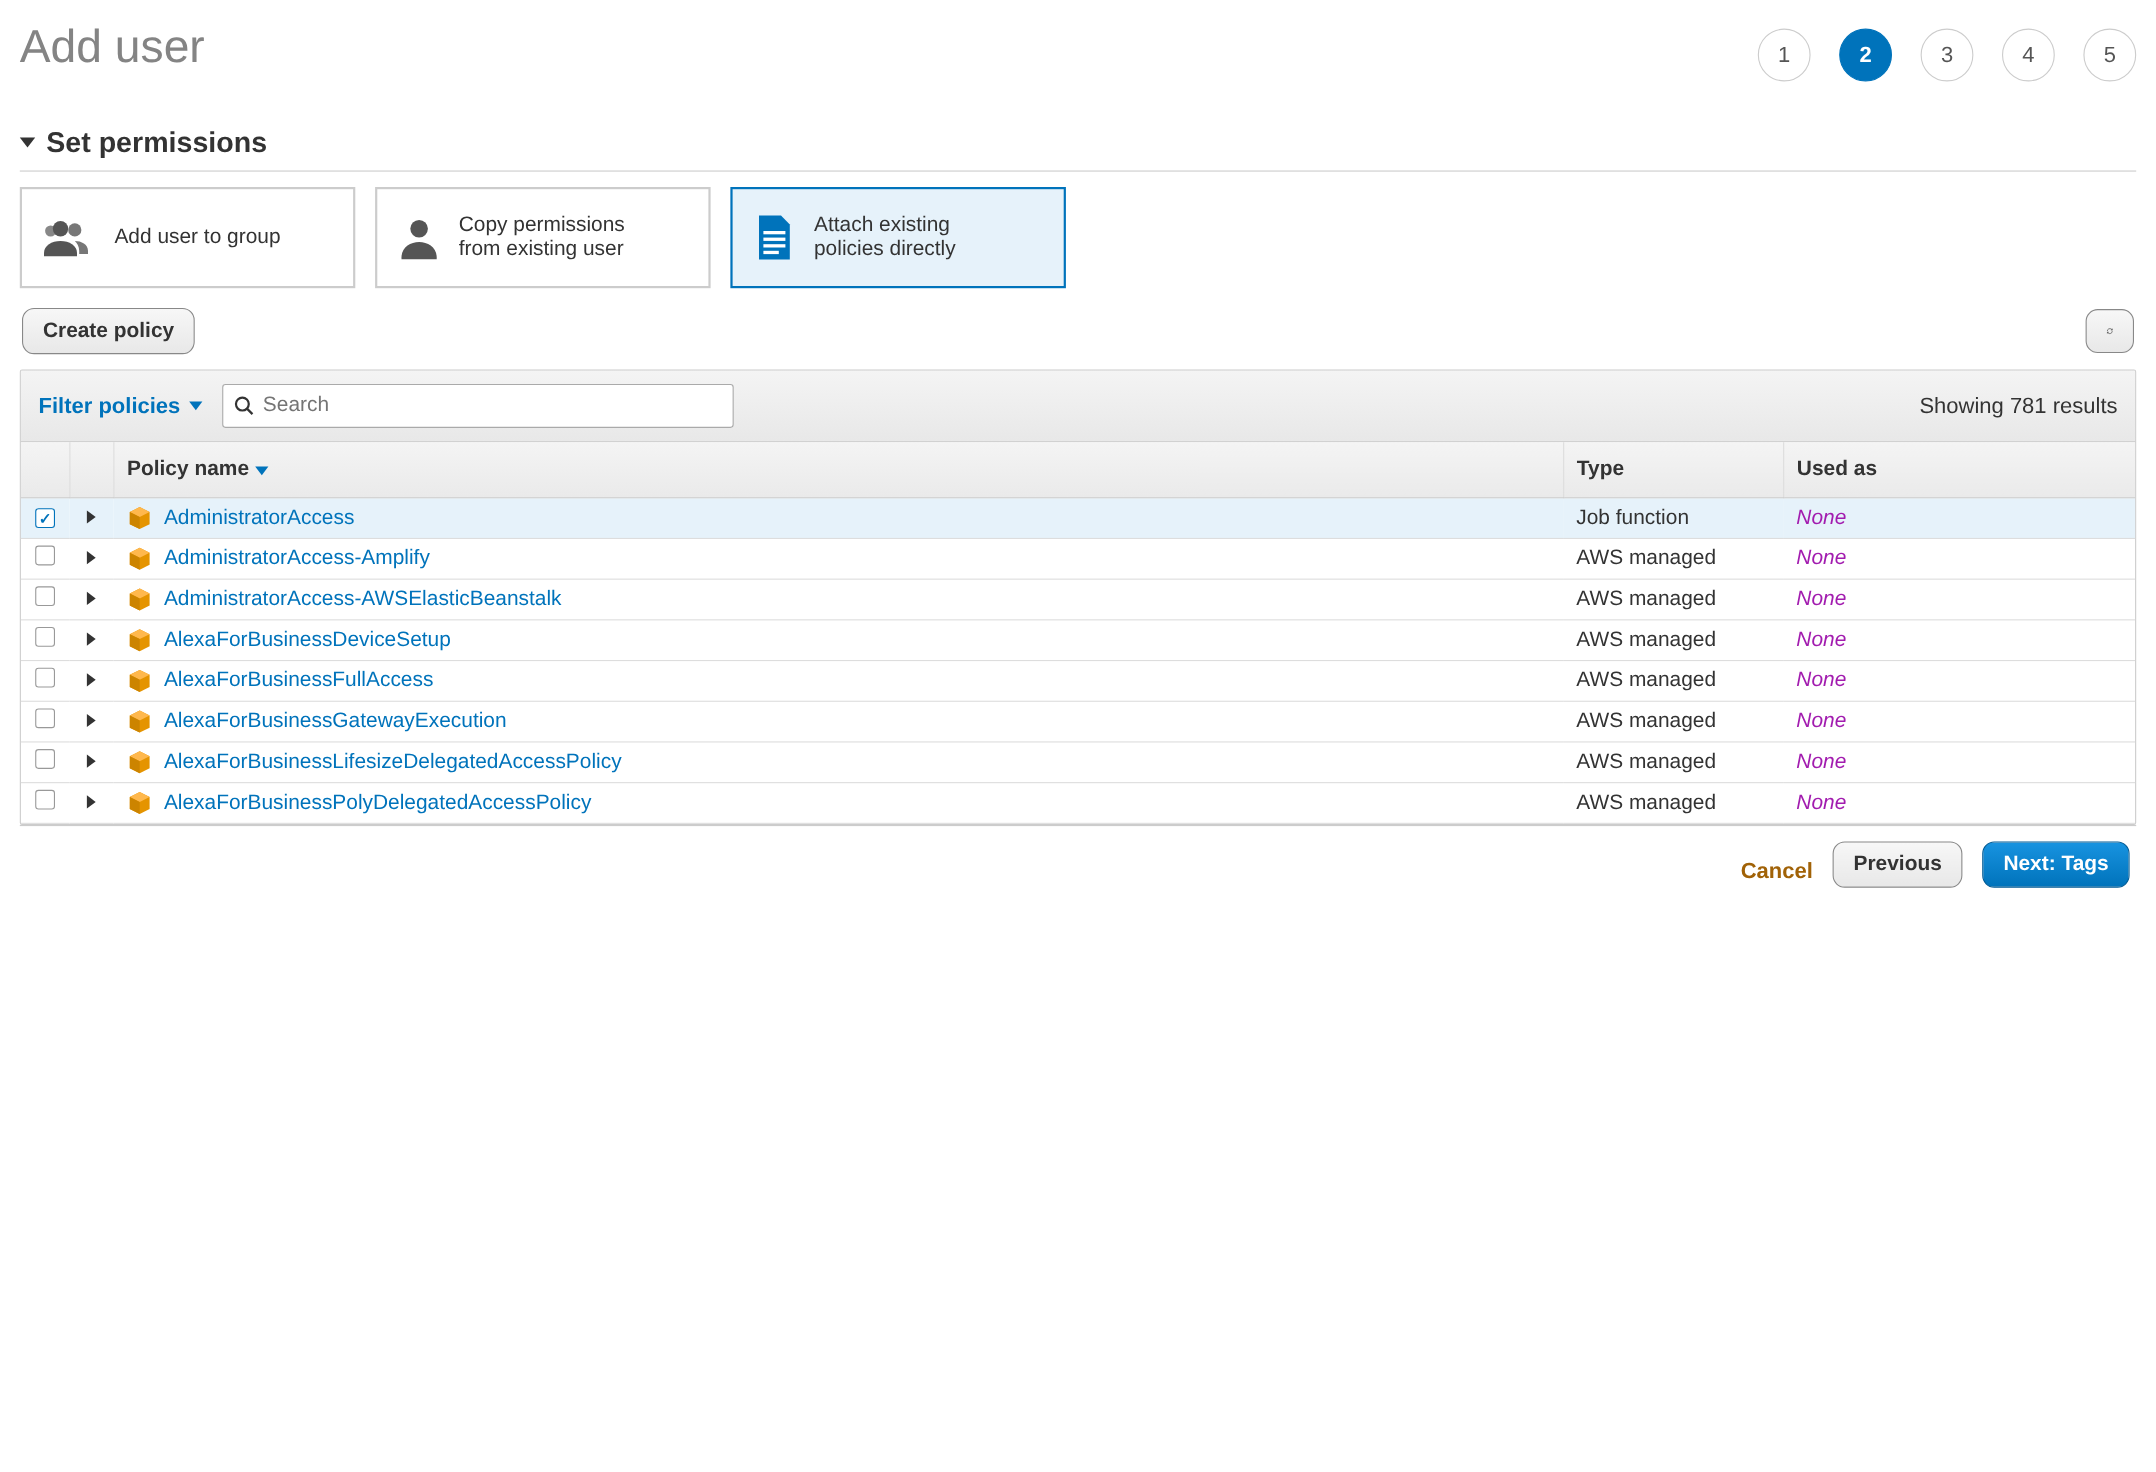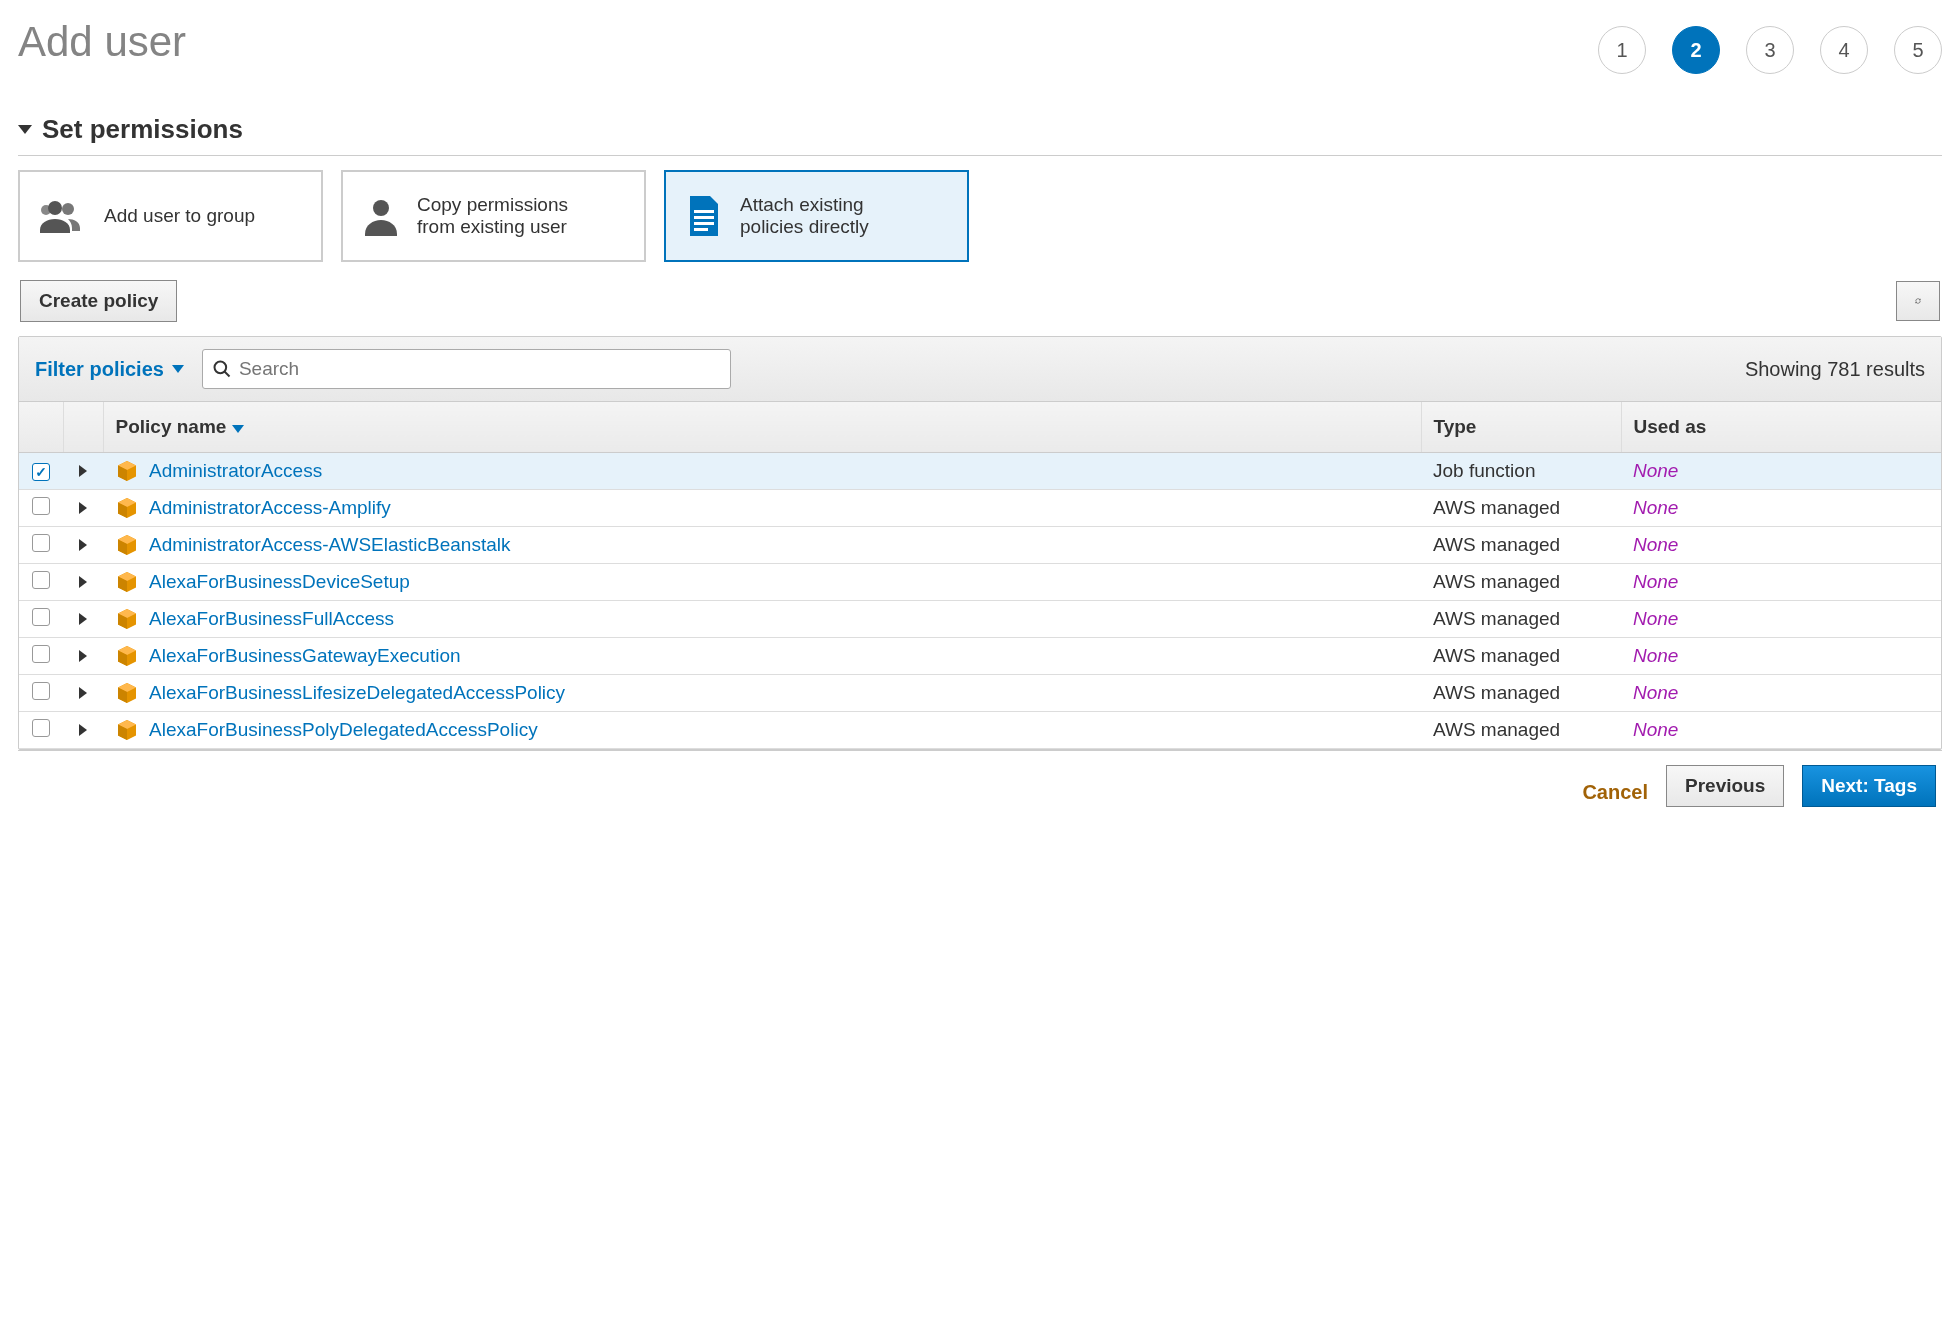--- a/index.html
+++ b/index.html
@@ -69,21 +69,21 @@
   }
   .perm-card.selected { border-color: #0073bb; background: #e6f2fa; }
   .perm-card .label { font-size: 19px; color: #333; max-width: 180px; }
   .icon-box { color: #555; display:flex; align-items:center; justify-content:center; }
   .perm-card.selected .icon-box { color: #0073bb; }
   .toolbar-row { display:flex; justify-content: space-between; align-items: center; margin-bottom: 14px; padding: 0 2px;}
   .btn {
     padding: 9px 18px;
     font-size: 19px;
     border: 1px solid #888;
-    border-radius: 0;
+    border-radius: 11px;
     background: linear-gradient(#f7f7f7,#e8e8e8);
     color: #333;
     cursor: pointer;
     font-weight: 600;
   }
   .btn-icon {
     width: 44px; height: 40px;
     display:flex; align-items:center; justify-content:center;
   }
   .policy-panel {
@@ -97,21 +97,21 @@
     align-items: center;
     gap: 18px;
     border-bottom: 1px solid #ccc;
   }
   .filter-link { color: #0073bb; font-weight: 600; font-size: 20px; display:flex; align-items:center; gap:8px; cursor:pointer;}
   .chev-down-blue {
     width:0;height:0;border-left:6px solid transparent;border-right:6px solid transparent;border-top:8px solid #0073bb;
   }
   .search-wrap {
     position: relative;
-    width: 529px;
+    width: 465px;
   }
   .search-wrap svg { position:absolute; left:10px; top:50%; transform:translateY(-50%); color:#555; }
   .search-input {
     width: 100%;
     padding: 8px 10px 8px 36px;
     font-size: 19px;
     border: 1px solid #aaa;
     border-radius: 3px;
     background:#fff;
   }

